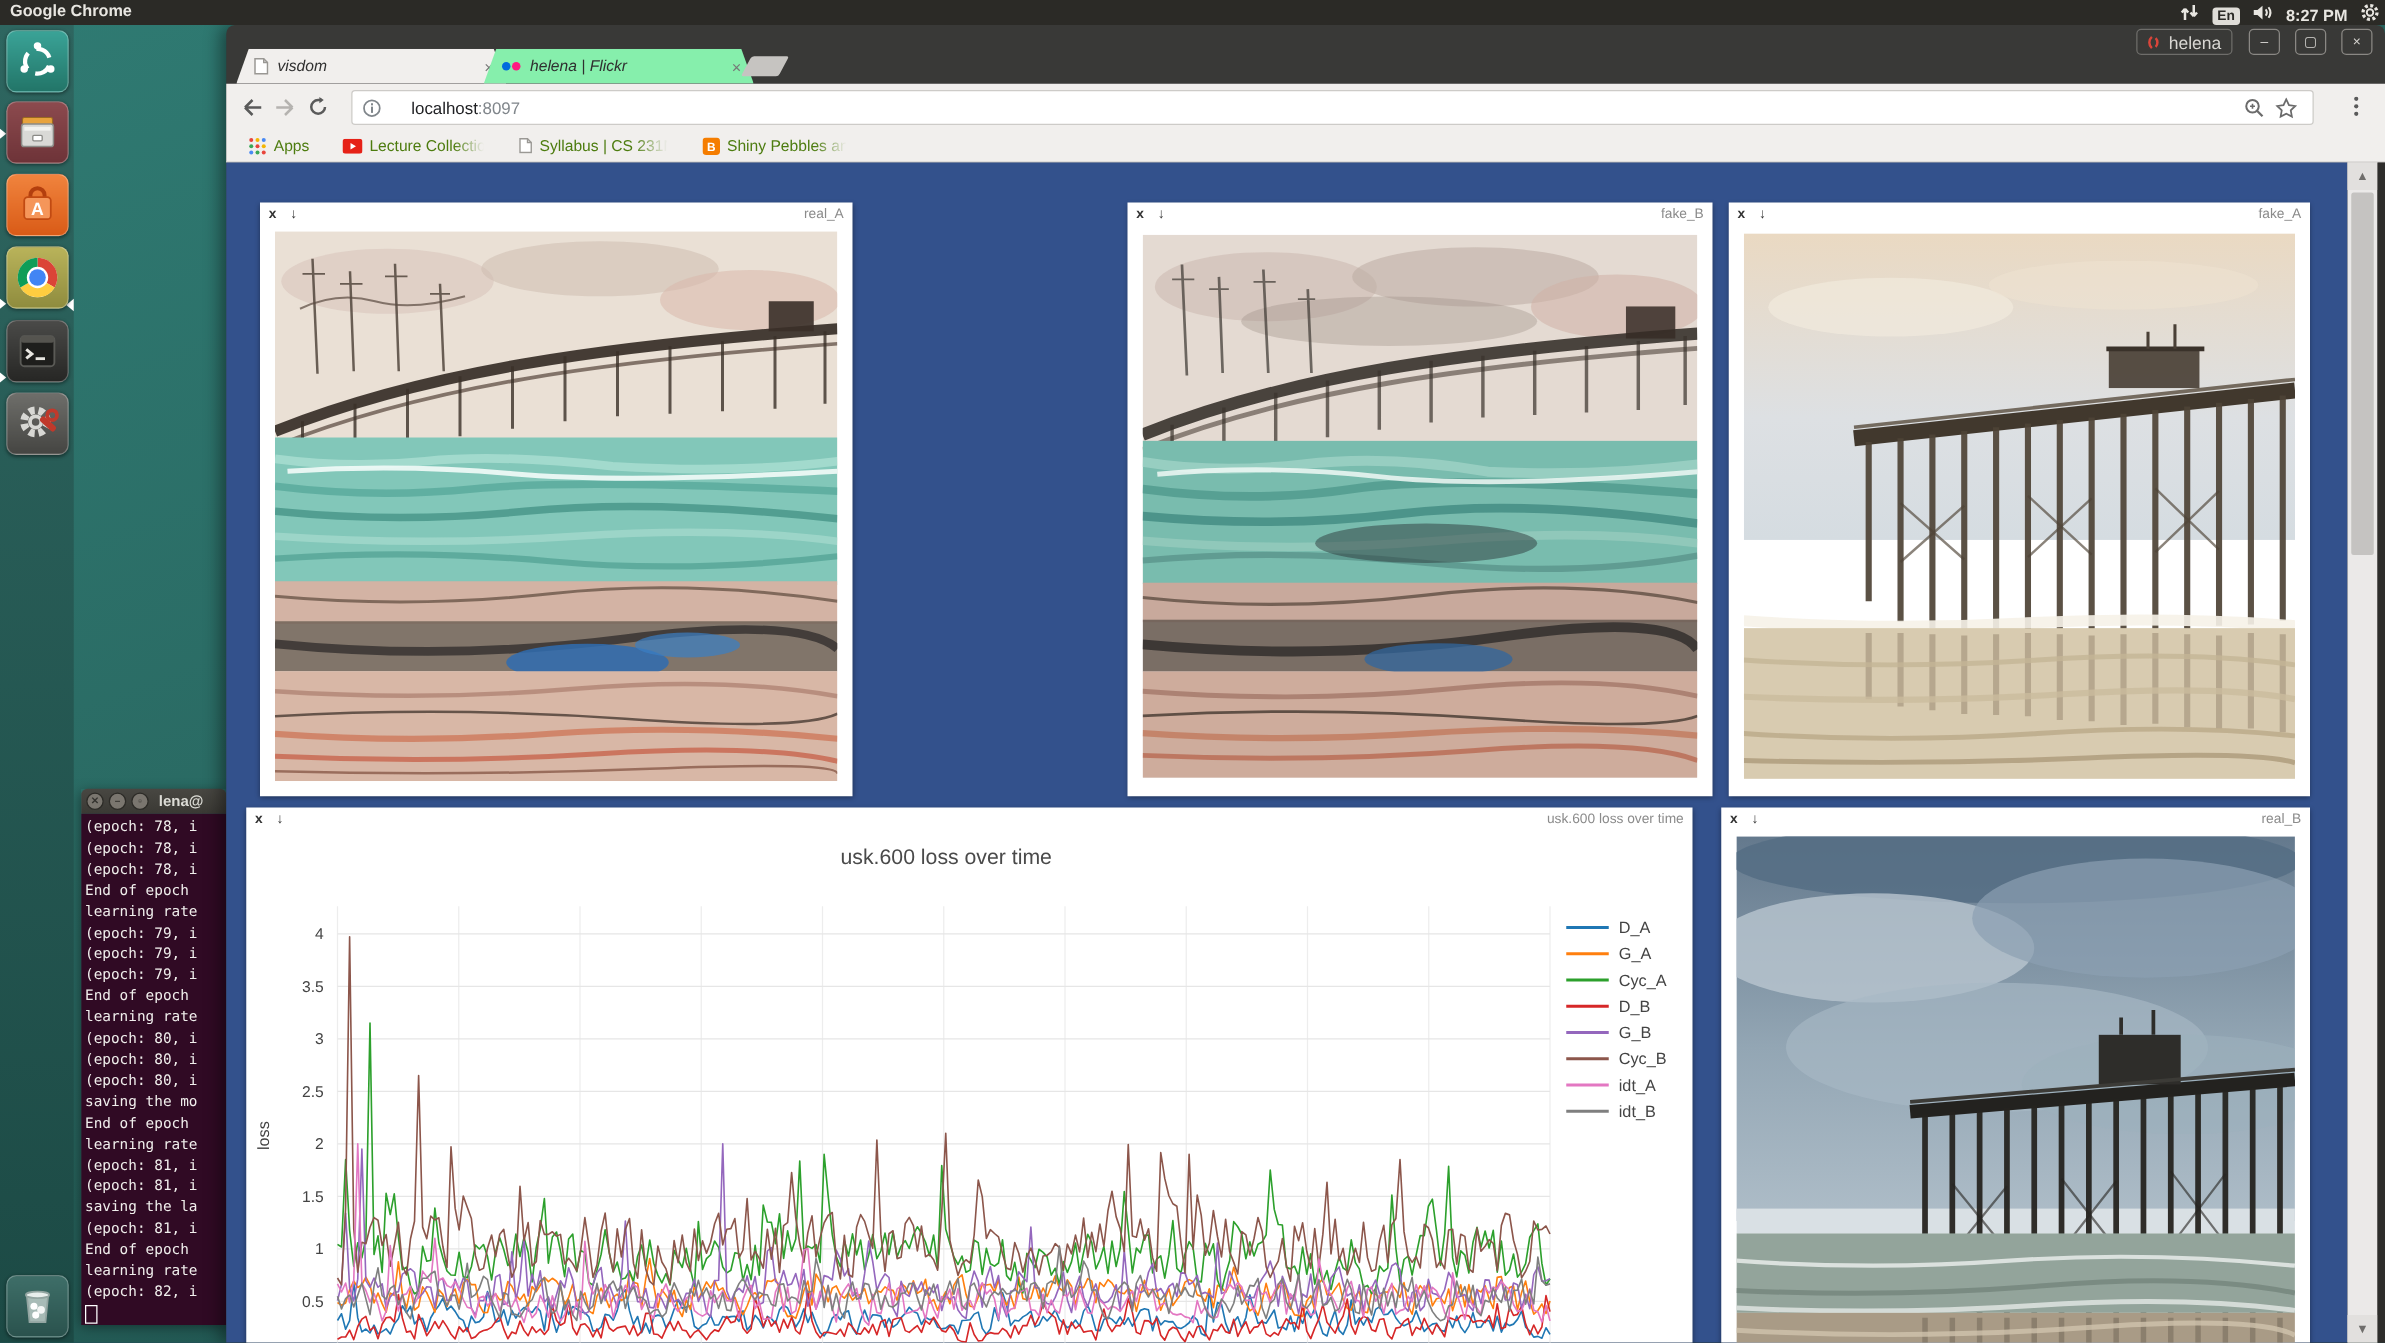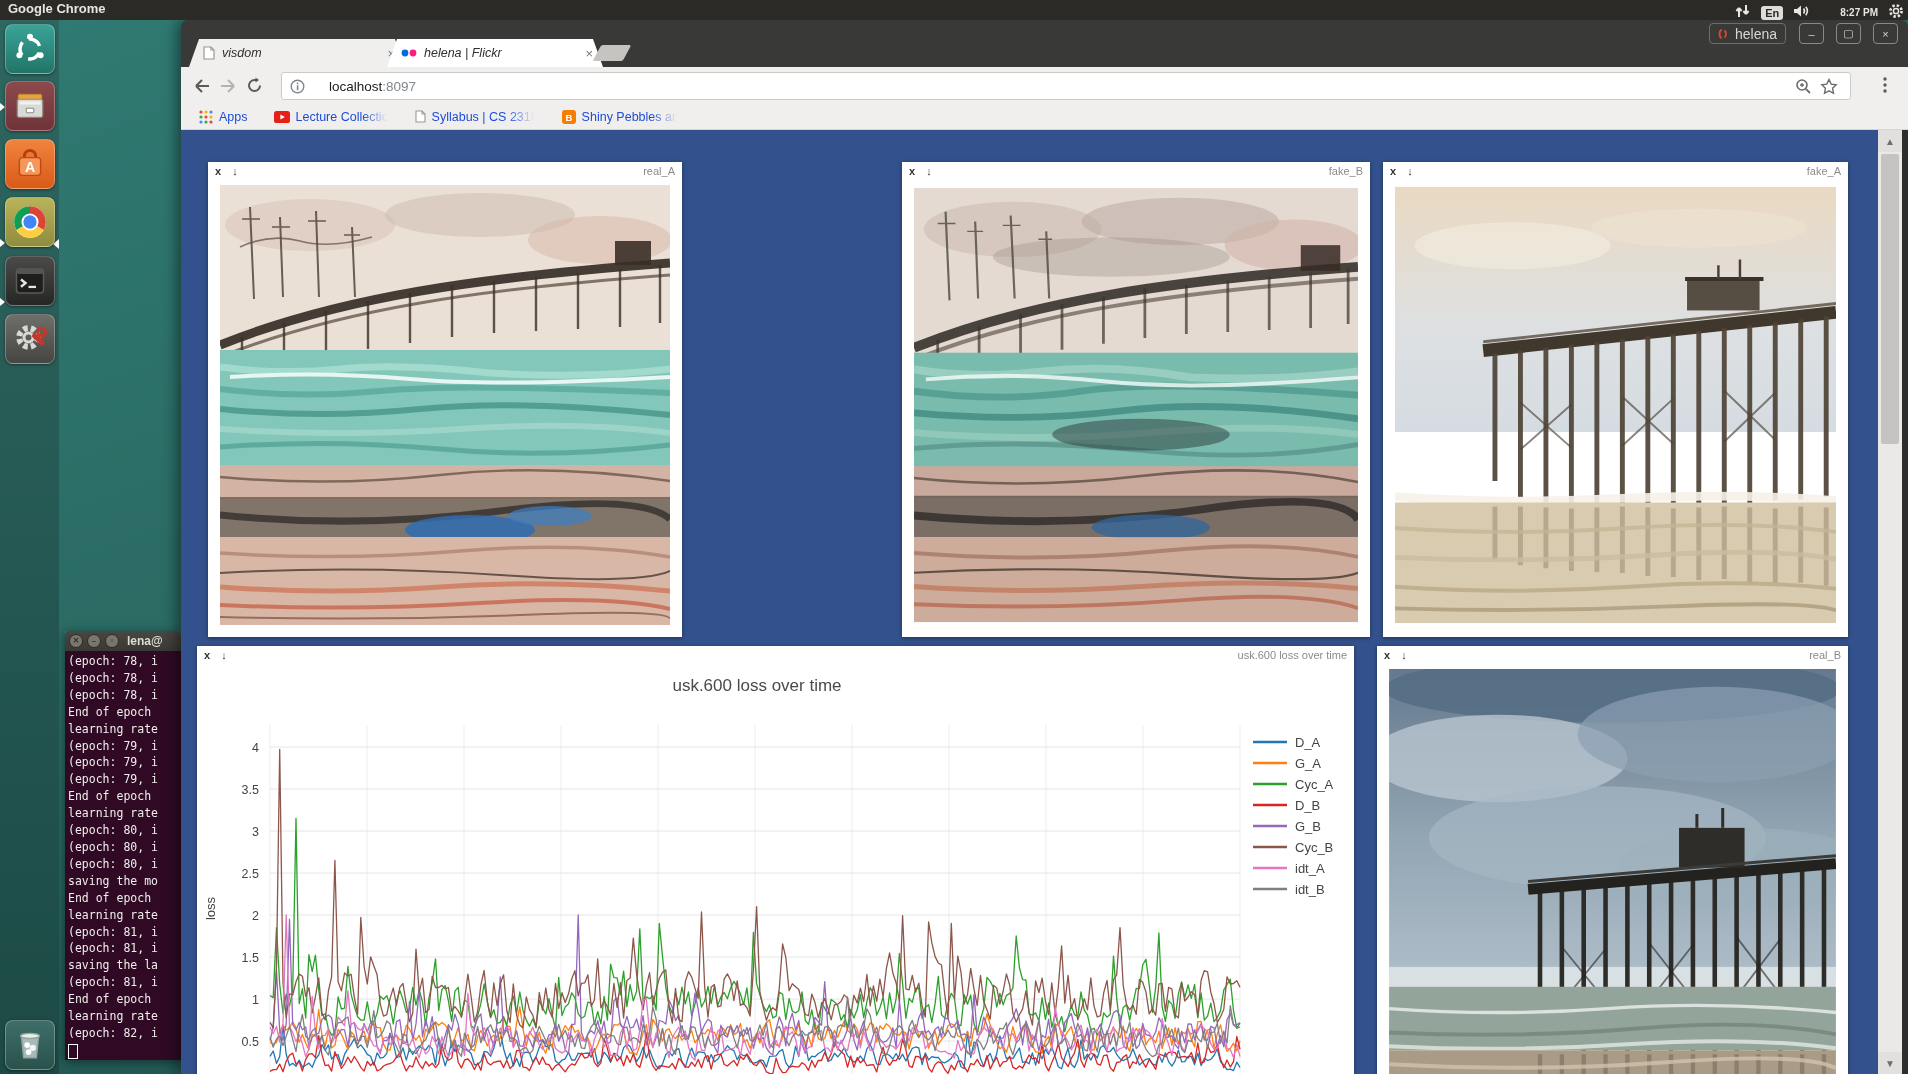--- a/index.html
+++ b/index.html
@@ -2,21 +2,21 @@
 <html><head>
 <meta charset="utf-8">
 <style>
   html,body{margin:0;padding:0;width:1908px;height:1074px;overflow:hidden;
     font-family:"Liberation Sans",sans-serif;background:#1d4a46;}
   
   #menubar{position:absolute;left:0;top:0;width:1908px;height:20px;background:#2b2a26;color:#e8e6e1;z-index:50;}
   #app-title{position:absolute;left:8px;top:1px;font-size:13px;font-weight:bold;}
   #tray{position:absolute;right:4px;top:0;height:25px;display:flex;align-items:center;gap:10px;}
   .kbd-box{background:#dfddd8;color:#2b2a26;font-size:11px;font-weight:bold;border-radius:3px;padding:1px 4px;line-height:12px;}
-  #clock{font-size:10px;font-weight:bold;margin-left:20px;}
+  #clock{font-size:13px;font-weight:bold;}
   
   #wallpaper{position:absolute;left:0;top:20px;width:1908px;height:1054px;background:linear-gradient(160deg,#2f7a72 0%,#2a6a63 40%,#173f3c 100%);}
   #launcher{position:absolute;left:0;top:20px;width:59px;height:1054px;background:linear-gradient(#2e6660,#1c4a45);z-index:10;}
   .tile{position:absolute;left:5px;width:48px;height:48px;border-radius:8px;border:1px solid rgba(255,255,255,.28);
     box-shadow:0 1px 3px rgba(0,0,0,.45);display:flex;align-items:center;justify-content:center;}
   .pip{position:absolute;left:0;width:0;height:0;border-top:4px solid transparent;border-bottom:4px solid transparent;border-left:5px solid #fff;}
   .focus-arrow{position:absolute;right:0;width:0;height:0;border-top:5px solid transparent;border-bottom:5px solid transparent;border-right:6px solid #fff;}
   
   #terminal{position:absolute;left:65px;top:631px;width:116px;height:427px;z-index:3;box-shadow:0 3px 10px rgba(0,0,0,.5);}
   #term-title{height:20px;background:linear-gradient(#484742,#3a3934);border-radius:5px 5px 0 0;display:flex;align-items:center;color:#dcdcd6;font-size:12px;font-weight:bold;}
@@ -39,21 +39,21 @@
   #newtab{position:absolute;top:6px;width:30px;height:16px;background:#c6c4c1;transform:skewX(-28deg);border-radius:2px;}
   
   #toolbar{position:absolute;left:0;top:47px;width:100%;height:37px;background:#f1efed;display:flex;align-items:center;}
   .navico{width:26px;height:26px;display:flex;align-items:center;justify-content:center;}
   #omnibox{position:absolute;left:100px;top:5px;width:1552px;height:26px;background:#fff;border:1px solid #cdcbc8;border-radius:3px;display:flex;align-items:center;padding:0 8px;}
   #url-text{font-size:13.5px;color:#202124;margin-left:24px;flex:1;}
   #url-text .port{color:#80868b;}
   #menu-dots{position:absolute;right:10px;top:5px;width:26px;height:26px;display:flex;align-items:center;justify-content:center;}
   
   #bookmarks{position:absolute;left:0;top:84px;width:100%;height:26px;background:#f1efed;border-bottom:1px solid #d8d6d4;display:flex;align-items:center;gap:26px;padding-left:18px;box-sizing:border-box;}
-  .bm{display:flex;align-items:center;gap:6px;font-size:12.5px;color:#1d4ed8;}
+  .bm{display:flex;align-items:center;gap:6px;font-size:12.5px;color:#4d7c0f;}
   .fade{max-width:104px;overflow:hidden;white-space:nowrap;
     -webkit-mask-image:linear-gradient(90deg,#000 72%,transparent 98%);mask-image:linear-gradient(90deg,#000 72%,transparent 98%);}
   
   #content{position:absolute;left:0;top:110px;width:1697px;height:944px;background:#33518c;overflow:hidden;}
   #scrollbar{position:absolute;left:1697px;top:110px;width:24px;height:944px;background:#ebe9e8;}
   #sb-thumb{position:absolute;left:3px;top:24px;width:18px;height:290px;background:#c5c3c1;border-radius:2px;}
   .sb-arrow{position:absolute;left:0;width:24px;height:22px;display:flex;align-items:center;justify-content:center;color:#6f6d6b;font-size:10px;background:#e2e0de;}
   #win-right-edge{position:absolute;left:1721px;top:110px;width:6px;height:944px;background:#2e2d2b;}
   
   .panel{position:absolute;background:#fff;box-shadow:0 1px 4px rgba(0,0,0,.4);}
@@ -223,21 +223,21 @@
 
   <div id="tabstrip">
     <div class="tab" style="left:8px;width:192px;background:#f1efed;">
       <svg width="12" height="14" viewBox="0 0 12 14" style="margin-right:7px">
         <path d="M1 1h7l3 3v9H1z" fill="#fff" stroke="#9a9894" stroke-width="1.2"></path>
           <path d="M8 1v3h3" fill="none" stroke="#9a9894" stroke-width="1.2"></path>
       </svg>
       <span class="ttl">visdom</span>
       <span class="tclose">×</span>
     </div>
-    <div class="tab" style="left:206px;width:192px;background:#ffffff;">
+    <div class="tab" style="left:206px;width:192px;background:#86efac;">
       <svg width="16" height="8" viewBox="0 0 16 8" style="margin-right:7px">
         <circle cx="4" cy="4" r="3.4" fill="#006add"></circle>
           <circle cx="12" cy="4" r="3.4" fill="#ff1981"></circle>
       </svg>
       <span class="ttl">helena | Flickr</span>
       <span class="tclose">×</span>
     </div>
     <div id="newtab" style="left:416px"></div>
   </div>
 

